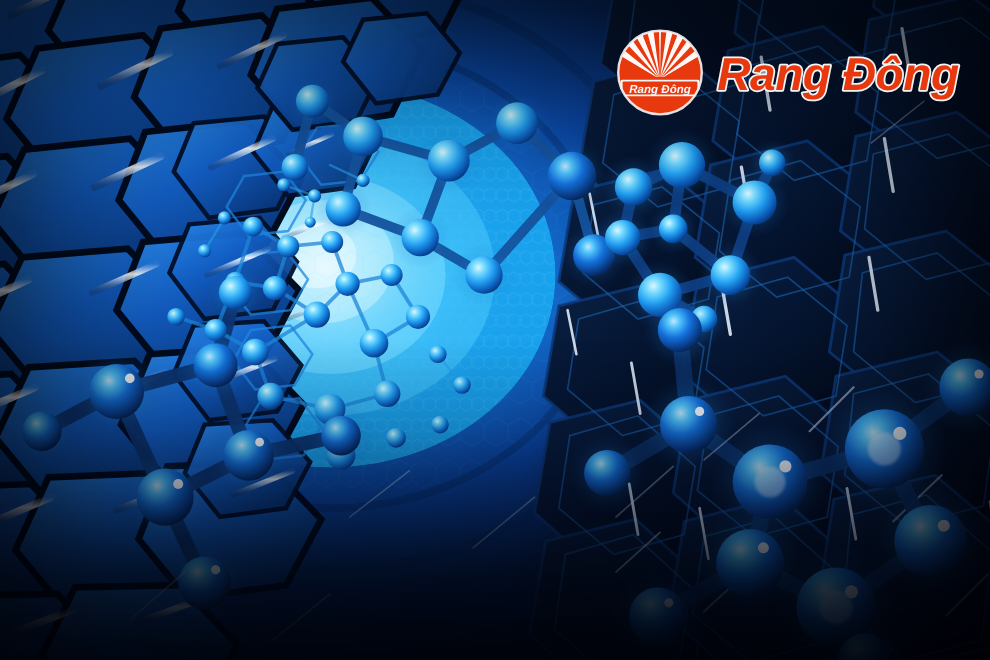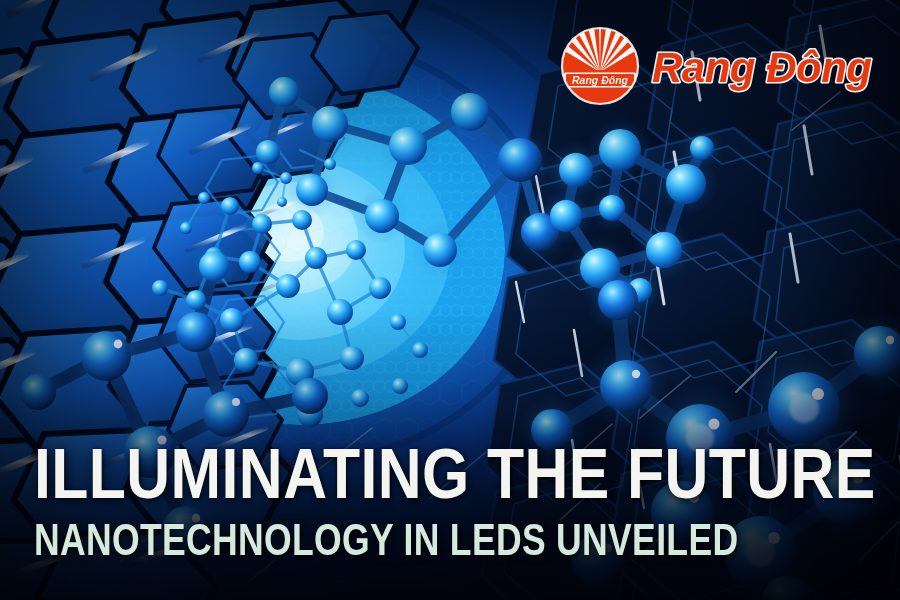--- a/index.html
+++ b/index.html
@@ -640,18 +640,14 @@
       </g>
       <circle cx="40" cy="40" r="38" fill="none" stroke="#f4f6f8" stroke-width="2.2" opacity="0.9"></circle>
       <text x="40" y="58.4" text-anchor="middle" font-family="Liberation Sans, sans-serif" font-size="10.5" font-weight="700" font-style="italic" fill="#f6f7f9">Rang Đông</text>
     </svg>
 
     <svg class="brand-wordmark" viewBox="0 0 226 52">
       <text x="2" y="40" font-family="Liberation Sans, sans-serif" font-size="42" font-weight="700" font-style="italic" letter-spacing="-0.5" fill="#e8380d" stroke="#f2f4f6" stroke-width="3.2" paint-order="stroke fill" stroke-linejoin="round">Rang Đông</text>
     </svg>
   </div>
 
-  <div class="headline-block">
-    <h1 class="main-title">ILLUMINATING THE FUTURE</h1>
-    <h2 class="sub-title">NANOTECHNOLOGY IN LEDS UNVEILED</h2>
-  </div>
 
 </div>
 
 </body></html>

